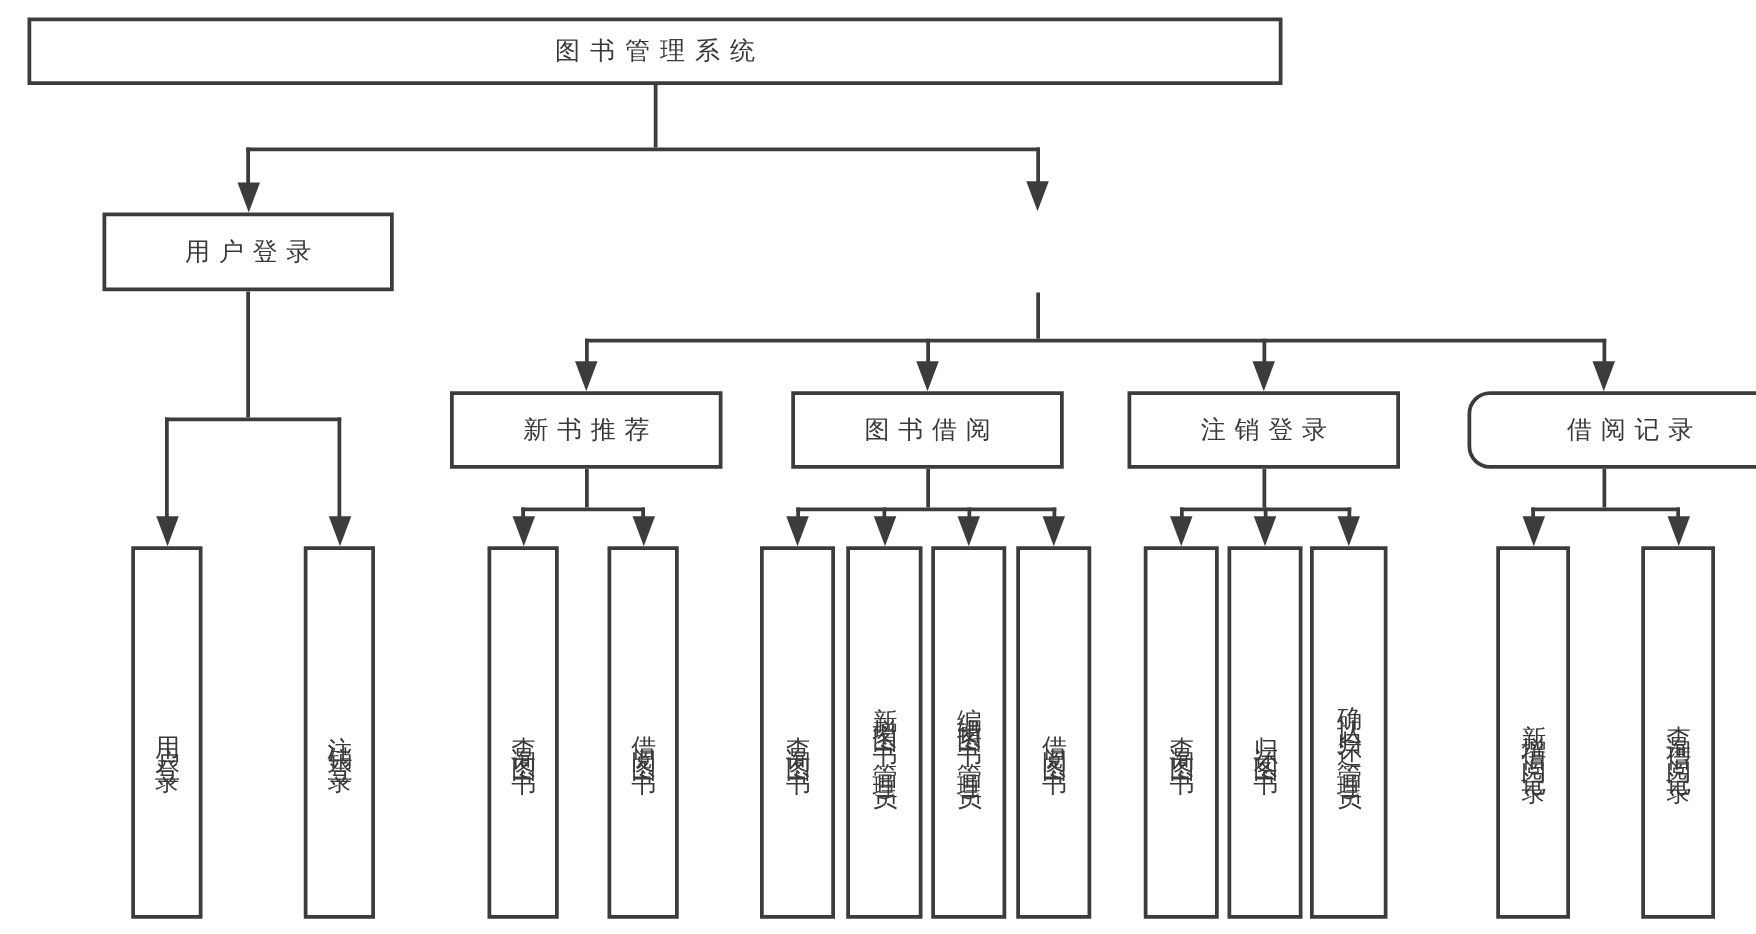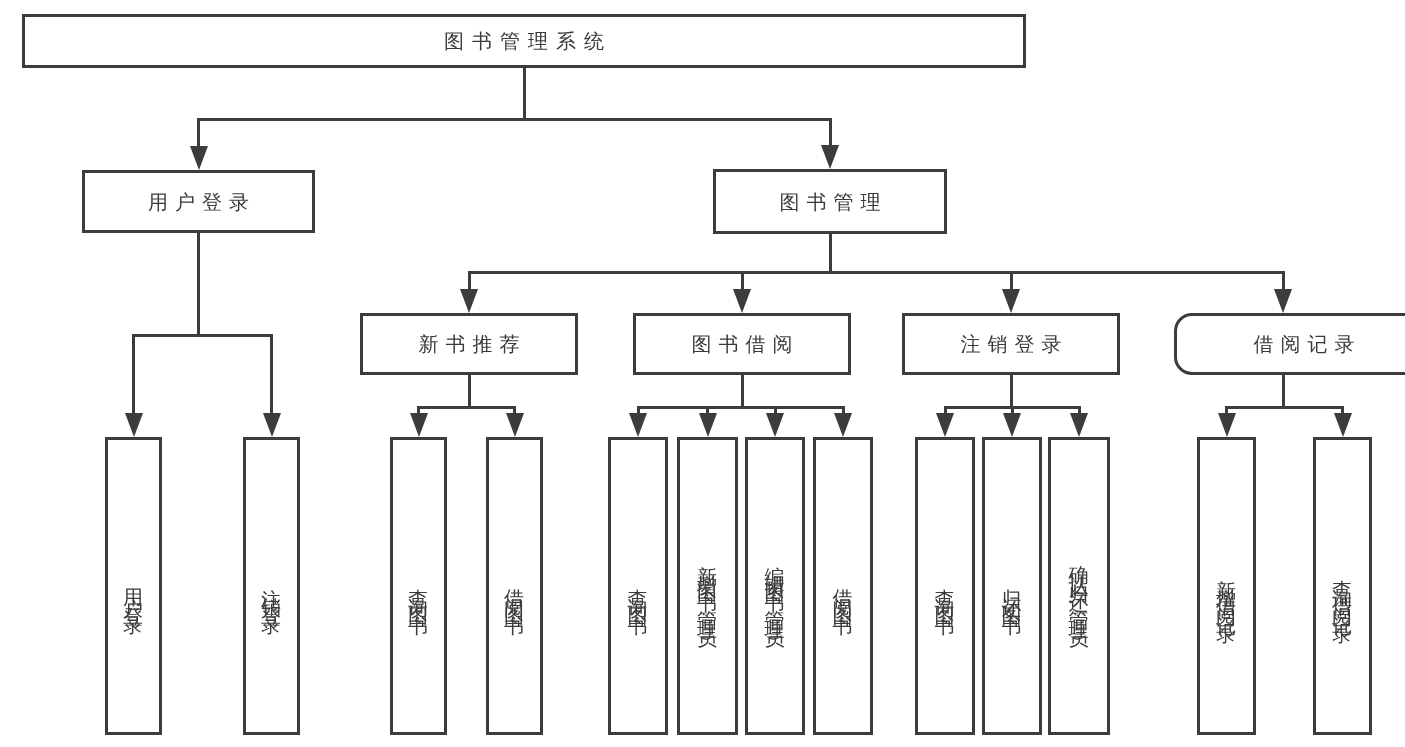--- a/index.html
+++ b/index.html
@@ -48,23 +48,20 @@
 </style>
 </head>
 <body>
 
 <div id="canvas">
 <div class="node h root" style="left: 22px; top: 14px; width: 1004px; height: 54px;">
       <span>图书管理系统</span>
     </div>
     <div class="node h" style="left: 82px; top: 170px; width: 233px; height: 63px;">
       <span>用户登录</span>
-    </div>
-    <div class="node h" style="left: 713px; top: 169px; width: 234px; height: 65px;">
-      <span>图书管理</span>
     </div>
     <div class="node h" style="left: 360px; top: 313px; width: 218px; height: 62px;">
       <span>新书推荐</span>
     </div>
     <div class="node h" style="left: 633px; top: 313px; width: 218px; height: 62px;">
       <span>图书借阅</span>
     </div>
     <div class="node h" style="left: 902px; top: 313px; width: 218px; height: 62px;">
       <span>注销登录</span>
     </div>

